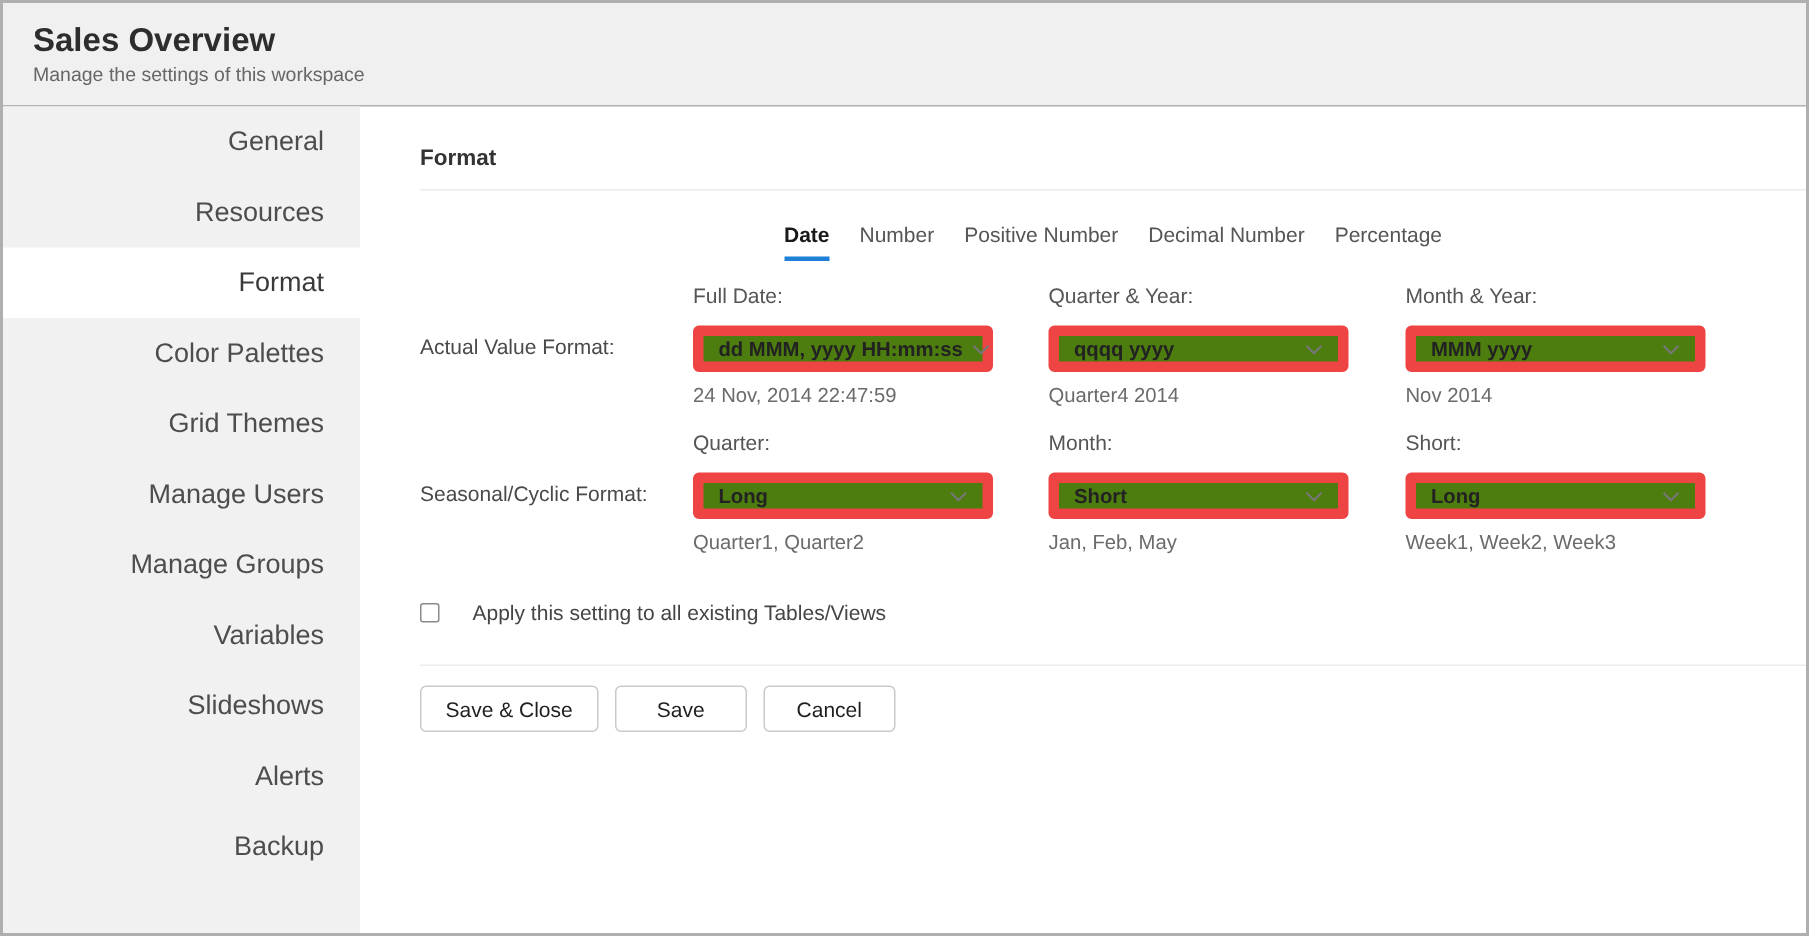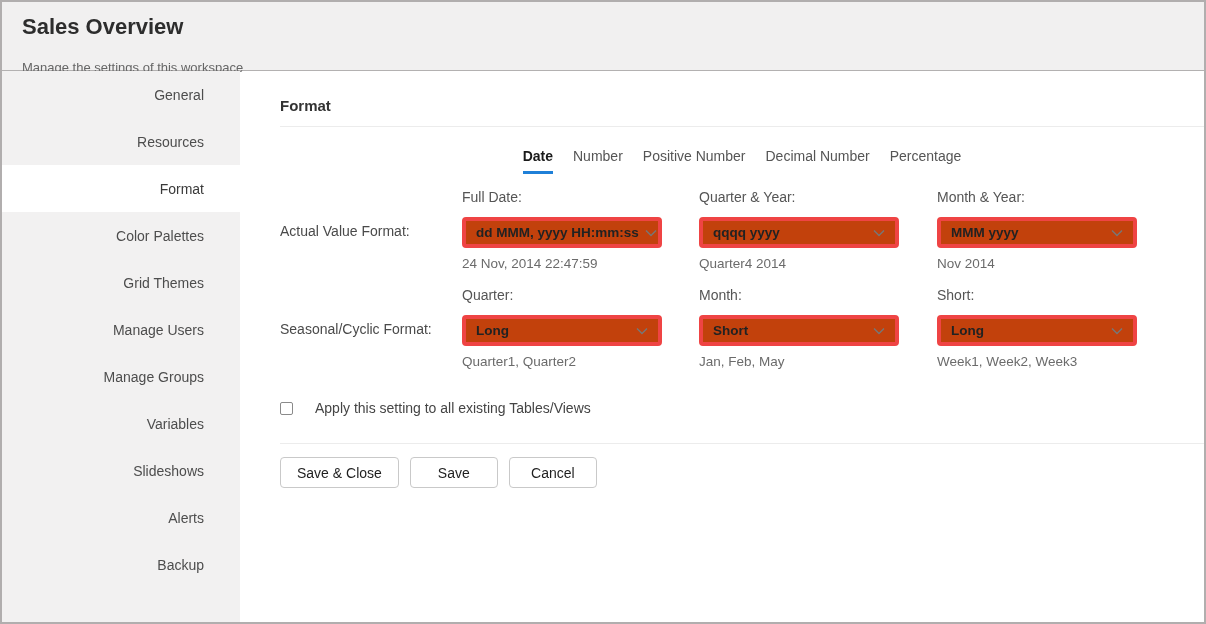--- a/index.html
+++ b/index.html
@@ -10,46 +10,46 @@
     font-family:"Liberation Sans", sans-serif;
     background:#fff;overflow:hidden;
   }
   
   .header{
     height:69px;flex:0 0 69px;box-sizing:border-box;
     background:#f1f0f0;border-bottom:1px solid #b3b1b1;
     padding:12px 20px 0 20px;
   }
   .title{font-size:22px;font-weight:700;color:#2d2d2d;line-height:26px;}
-  .subtitle{font-size:13px;color:#666;margin-top:20px;}
+  .subtitle{font-size:13px;color:#666;margin-top:2px;}
   
   .body{flex:1;display:flex;min-height:0;}
   .sidebar{width:238px;flex:0 0 238px;background:#f2f1f1;}
   .side-item{
     height:47px;display:flex;align-items:center;justify-content:flex-end;
-    padding-right:36px;font-size:14px;color:#4d4d4d;cursor:pointer;
+    padding-right:24px;font-size:18px;color:#4d4d4d;cursor:pointer;
   }
   .side-item.active{background:#fff;color:#3a3a3a;}
   .content{flex:1;padding-left:40px;min-width:0;}
   .section-title{margin:0;padding-top:26px;font-size:15px;font-weight:700;color:#333;}
   .title-divider{height:1px;background:#ececec;margin-top:12px;}
   
   .tabs{display:flex;gap:20px;margin-top:21px;justify-content:center;}
   .tab{font-size:14px;color:#555;padding-bottom:7px;cursor:pointer;border-bottom:3px solid transparent;}
   .tab.active{color:#1a1a1a;font-weight:700;border-bottom-color:var(--accent,#1f80d8);}
   
   .form-grid{
     display:grid;grid-template-columns:182px 237px 238px 200px;
     margin-top:15px;row-gap:16px;align-items:start;
   }
   .row-label{font-size:14px;color:#4a4a4a;padding-top:34px;}
   .field-label{font-size:14px;color:#555;height:20px;margin-bottom:8px;}
   .select{
     width:200px;height:31px;box-sizing:border-box;
-    border:4px solid #ef4444;border-radius:4px;background:#c2410c;
+    border:7px solid #ef4444;border-radius:4px;background:#4d7c0f;
     display:flex;align-items:center;justify-content:space-between;
     padding:0 10px;cursor:pointer;
   }
   .select-value{font-size:13.5px;font-weight:700;color:#222;white-space:nowrap;}
   .chevron{flex:0 0 auto;margin-left:6px;}
   .field-example{font-size:13.5px;color:#6b6b6b;margin-top:8px;white-space:nowrap;}
   
   .checkbox-row{
     display:flex;align-items:center;gap:22px;margin-top:31px;
     font-size:14px;color:#454545;width:max-content;cursor:pointer;

